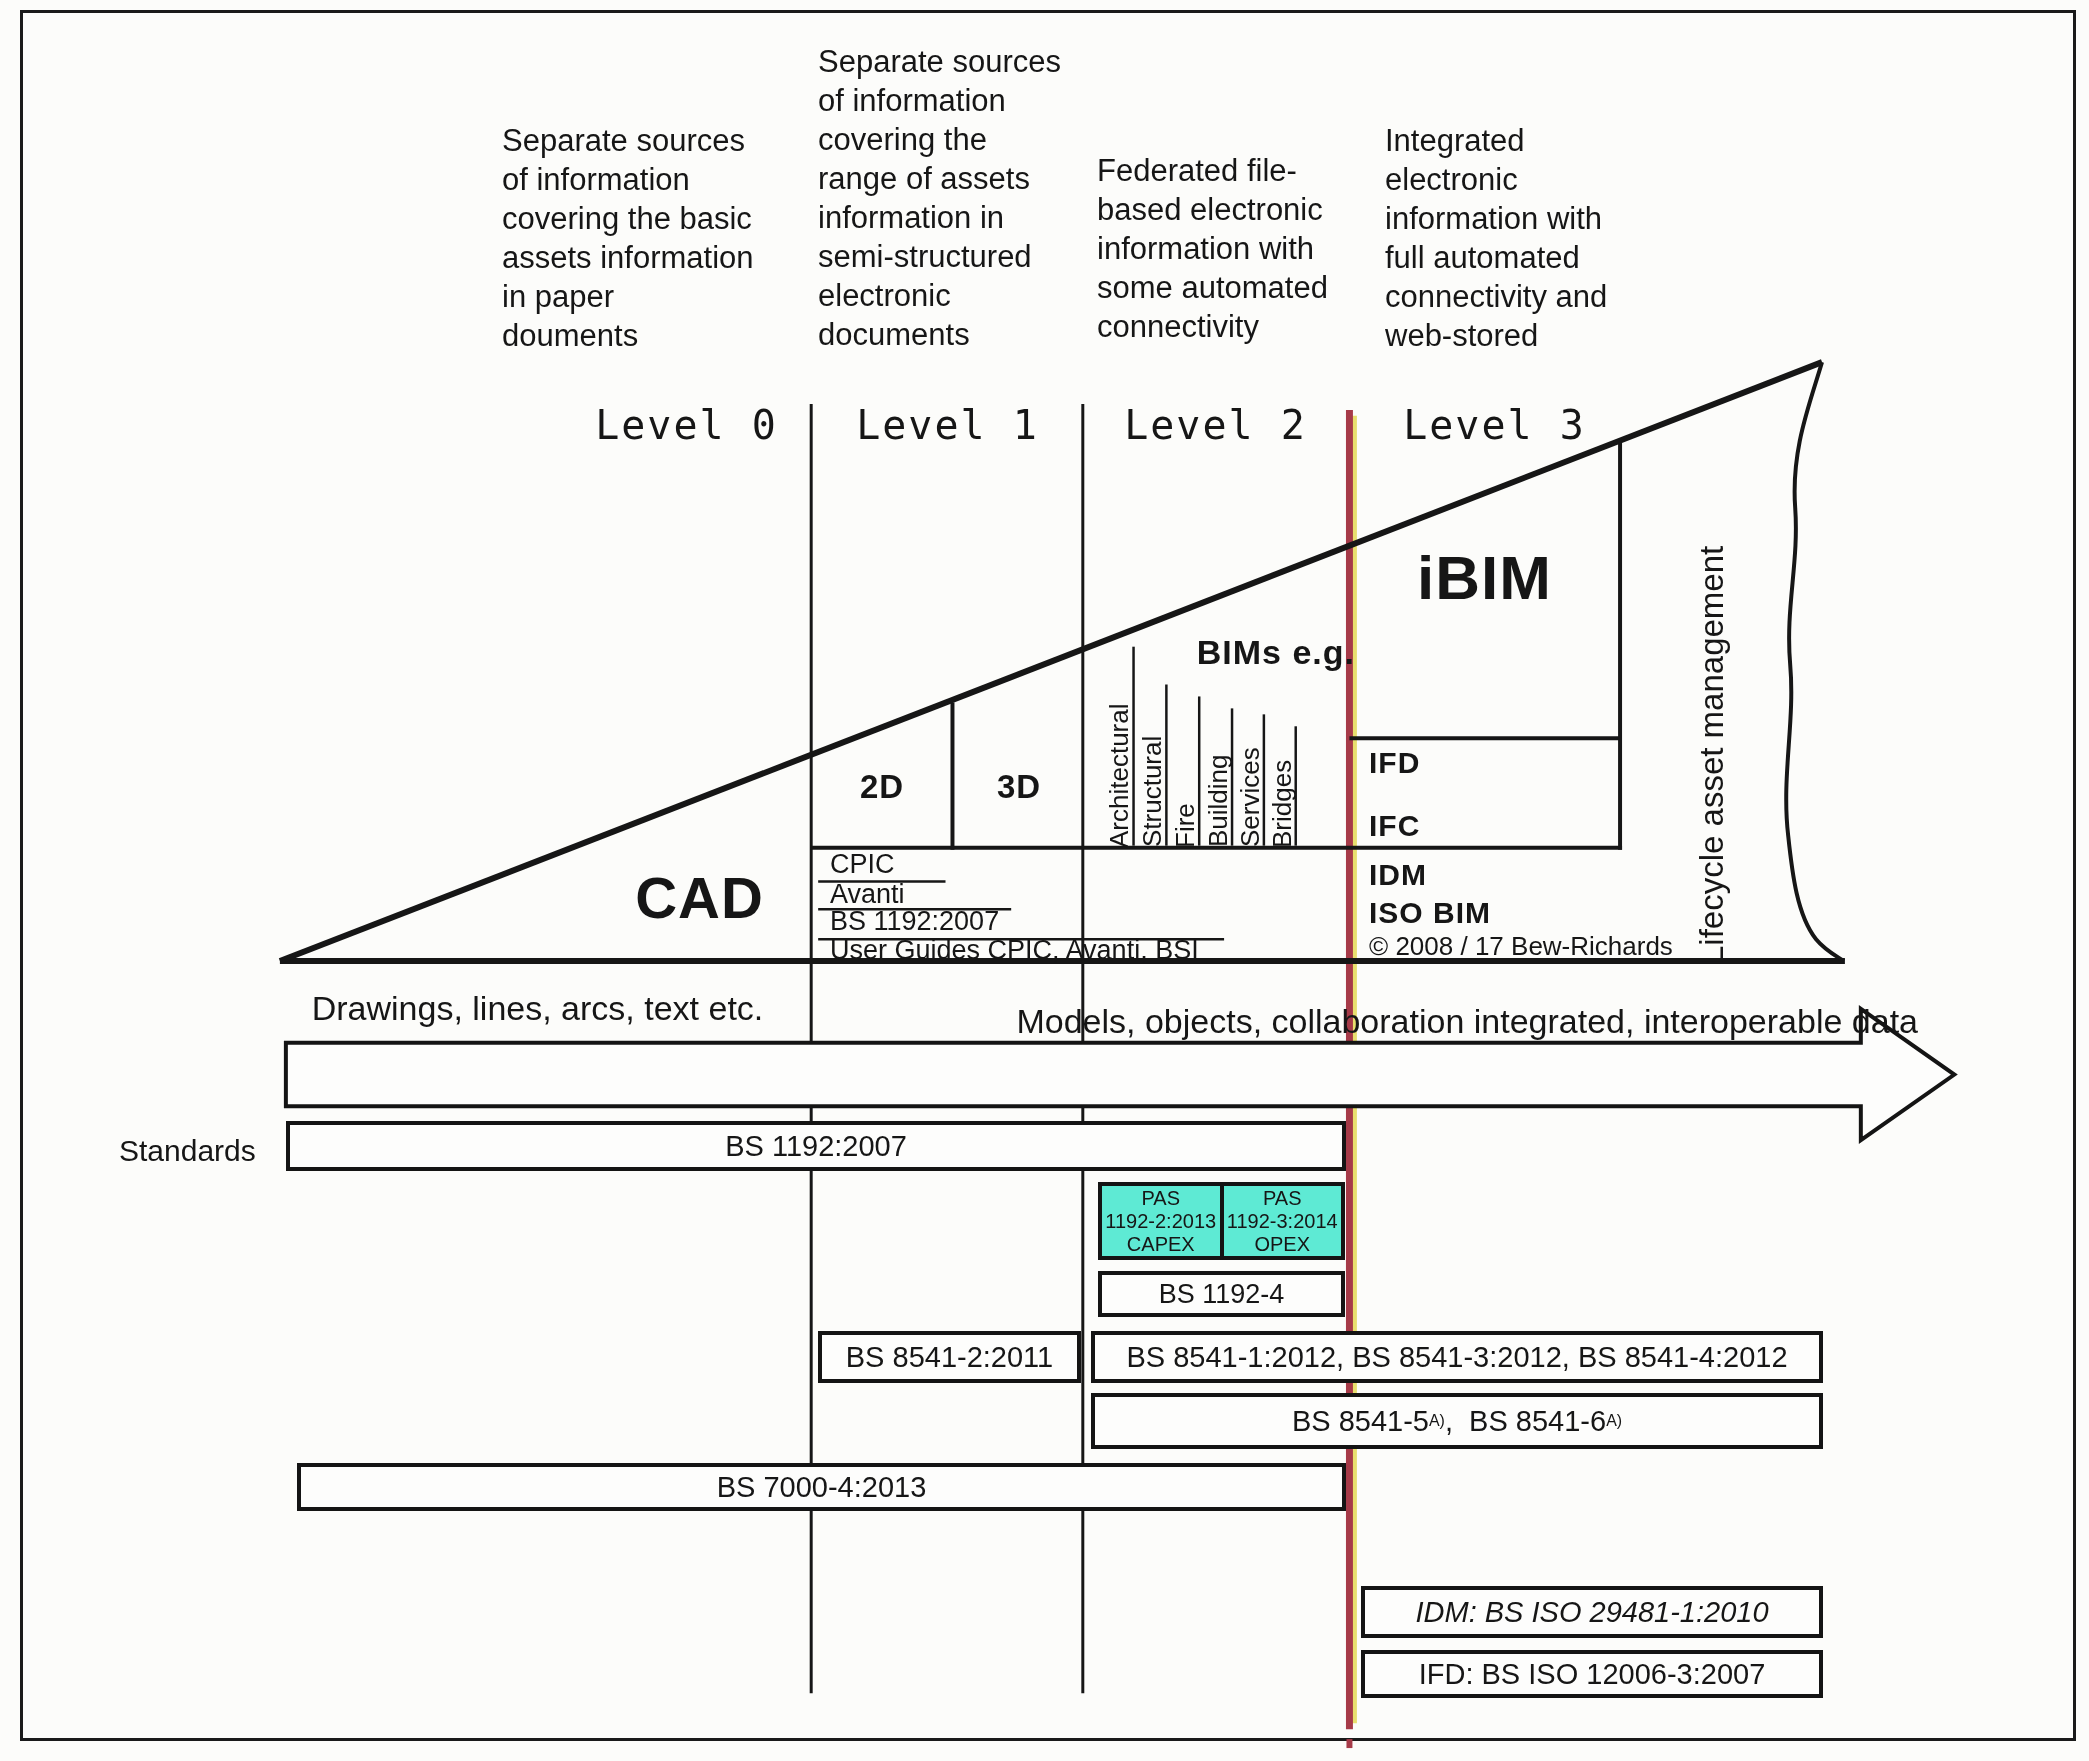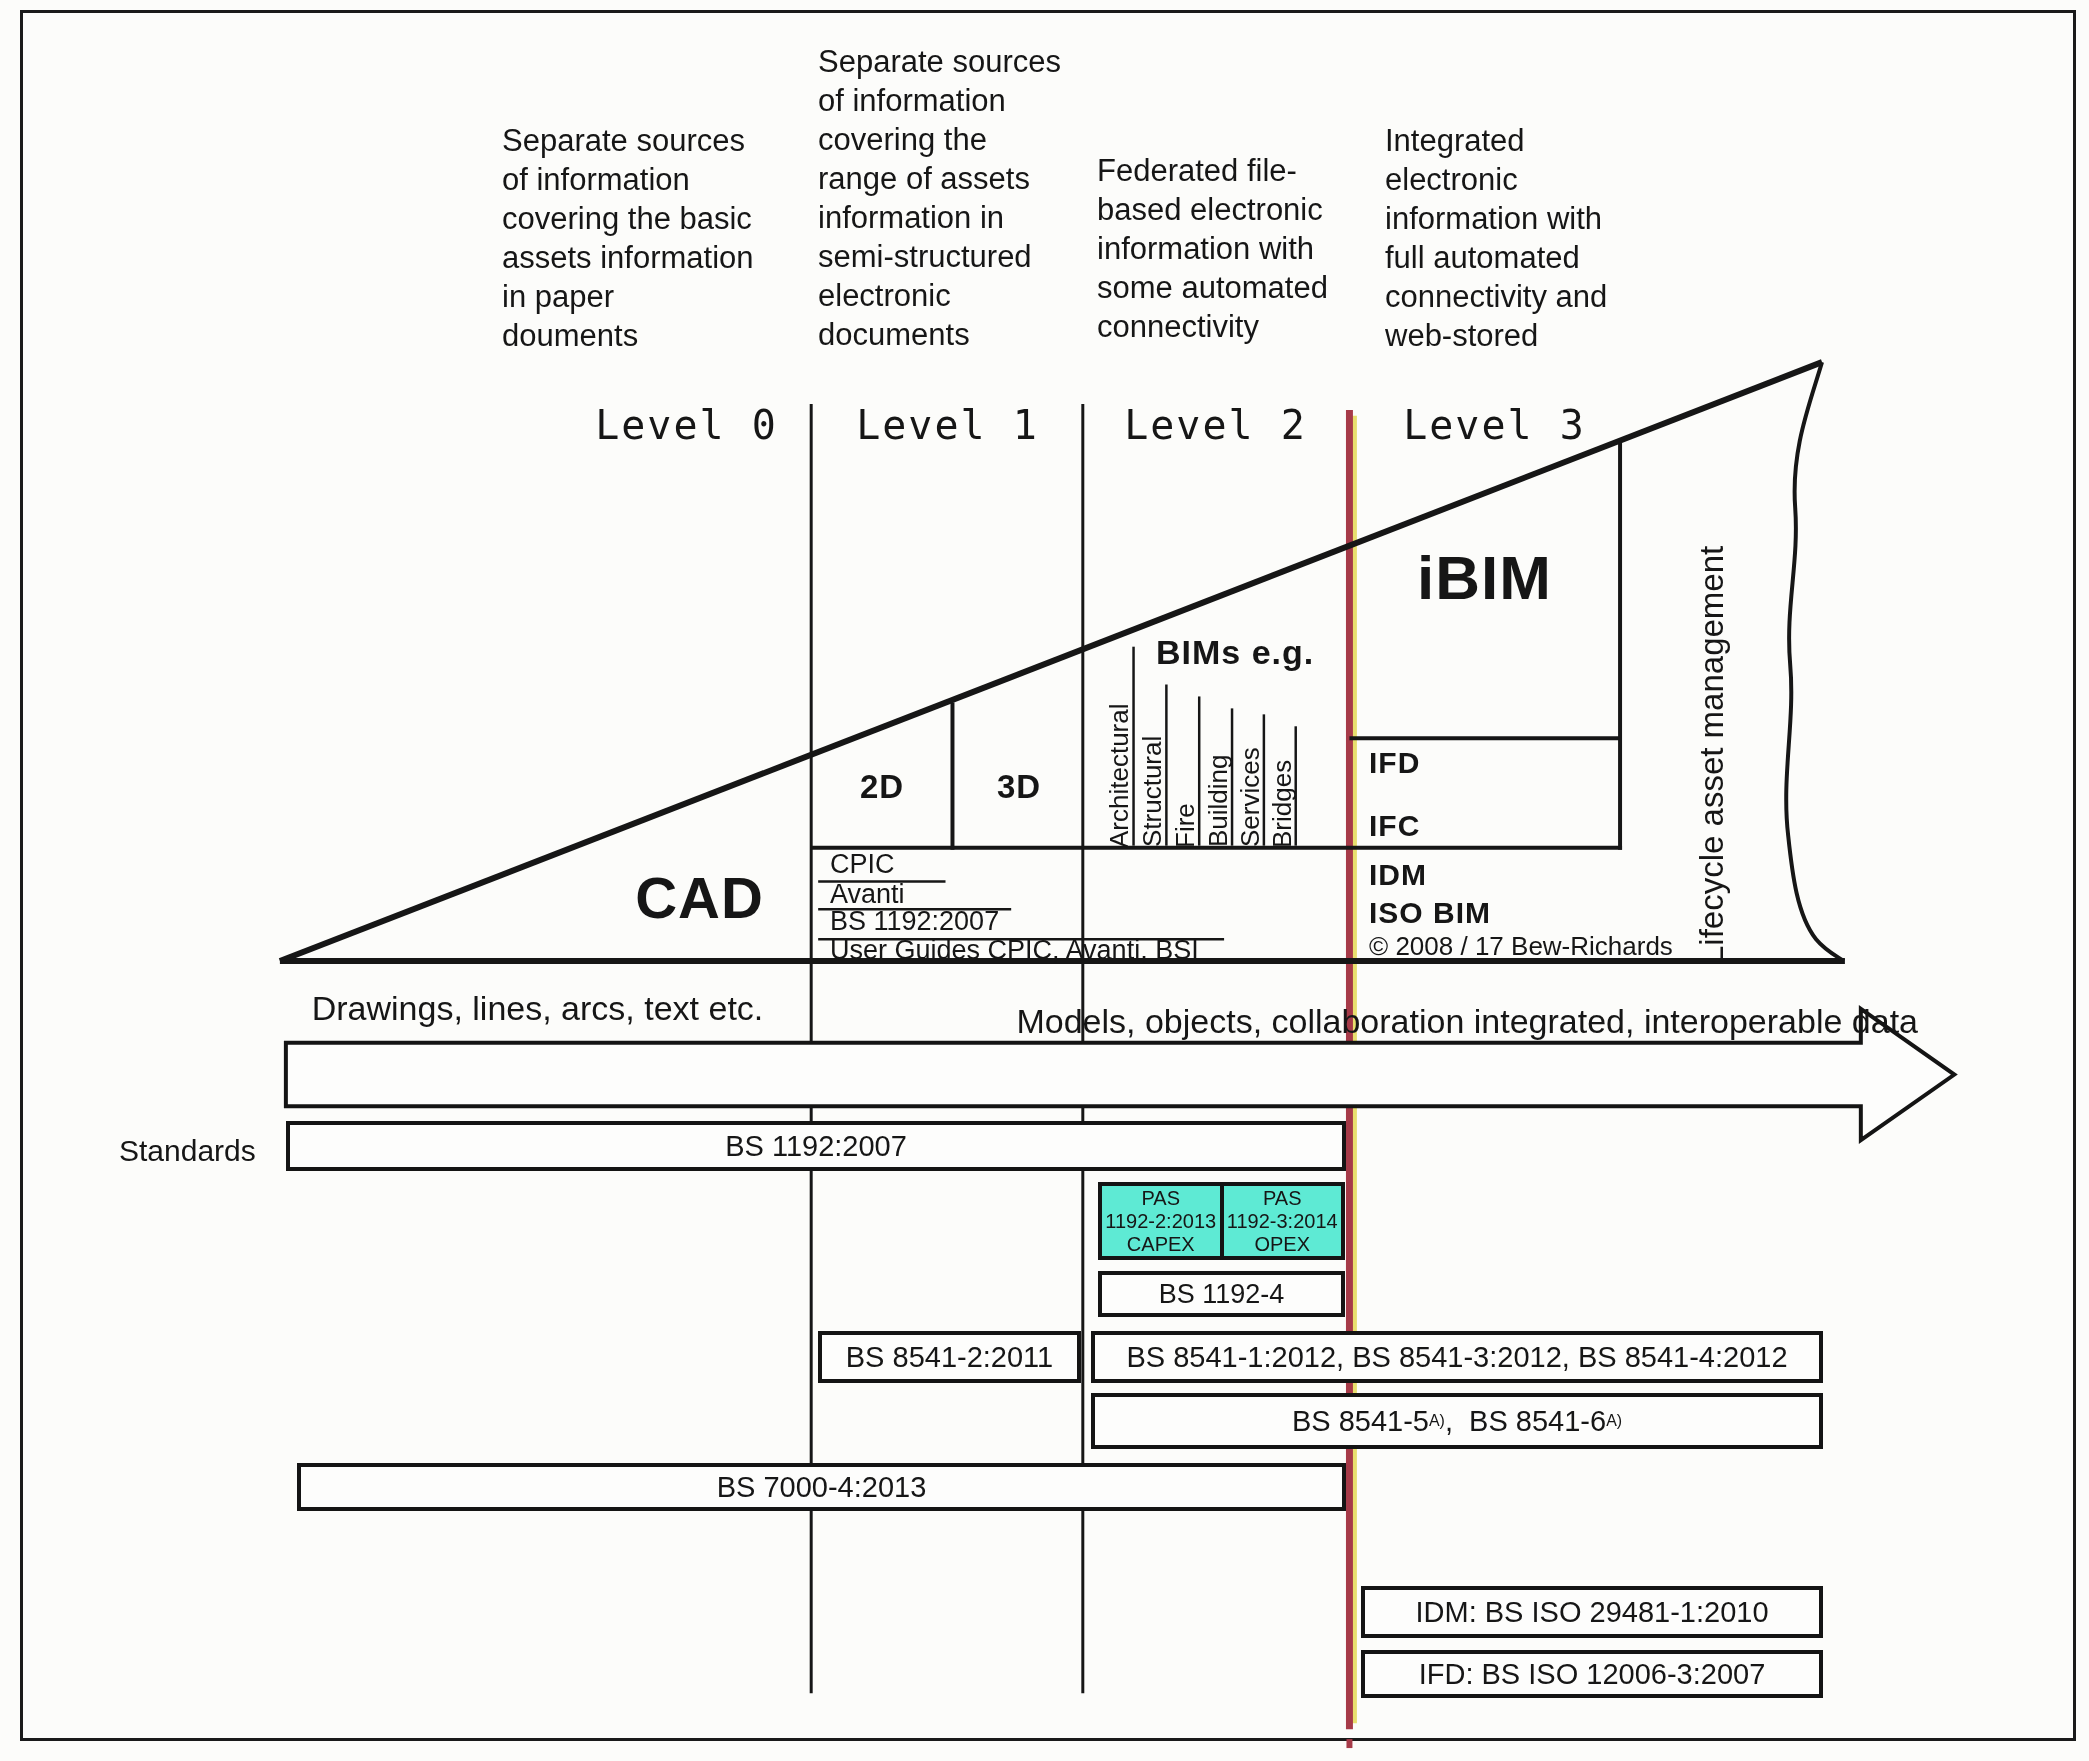--- a/index.html
+++ b/index.html
@@ -88,21 +88,21 @@
 web-stored</div>
 
   <div class="abs lvl" style="left:587px;top:402px;width:199px;">Level 0</div>
   <div class="abs lvl" style="left:848px;top:402px;width:199px;">Level 1</div>
   <div class="abs lvl" style="left:1116px;top:402px;width:199px;">Level 2</div>
   <div class="abs lvl" style="left:1395px;top:402px;width:199px;">Level 3</div>
 
   <div class="abs big" style="left:580px;top:864px;width:239px;font-size:58px;text-align:center;">CAD</div>
   <div class="abs big" style="left:832px;top:768px;width:100px;font-size:33px;text-align:center;">2D</div>
   <div class="abs big" style="left:969px;top:768px;width:100px;font-size:33px;text-align:center;">3D</div>
-  <div class="abs big" style="left:1156px;top:633px;width:199px;font-size:34px;text-align:left;">BIMs e.g.</div>
+  <div class="abs big" style="left:1156px;top:633px;width:199px;font-size:34px;text-align:right;">BIMs e.g.</div>
 
   <div class="abs vtext" style="left:1104px;top:665px;height:183px;">Architectural</div>
   <div class="abs vtext" style="left:1137px;top:702px;height:145px;">Structural</div>
   <div class="abs vtext" style="left:1170px;top:786px;height:62px;">Fire</div>
   <div class="abs vtext" style="left:1203px;top:732px;height:115px;">Building</div>
   <div class="abs vtext" style="left:1235px;top:736px;height:111px;">Services</div>
   <div class="abs vtext" style="left:1267px;top:748px;height:100px;">Bridges</div>
 
   <div class="abs big" style="left:1365px;top:542px;width:239px;font-size:62px;text-align:center;">iBIM</div>
   <div class="abs big" style="left:1369px;top:746px;font-size:30px;text-align:right;">IFD</div>
@@ -155,21 +155,21 @@
       <span class="sup">A)</span>
       <span style="white-space:pre;">,  BS 8541-6</span>
       <span class="sup">A)</span>
   </div>
 
   <div class="abs bar" style="left:297px;top:1463px;width:1049px;height:48px;">
     <span>BS 7000-4:2013</span>
   </div>
 
 
-  <div class="abs bar" style="left:1361px;top:1586px;width:462px;height:52px;">
+  <div class="abs bar" style="left:1361px;top:1586px;width:462px;height:52px;font-style:italic;">
     <span>IDM: BS ISO 29481-1:2010</span>
   </div>
 
   <div class="abs bar" style="left:1361px;top:1650px;width:462px;height:48px;">
     <span>IFD: BS ISO 12006-3:2007</span>
   </div>
 
 </div>
 
 

